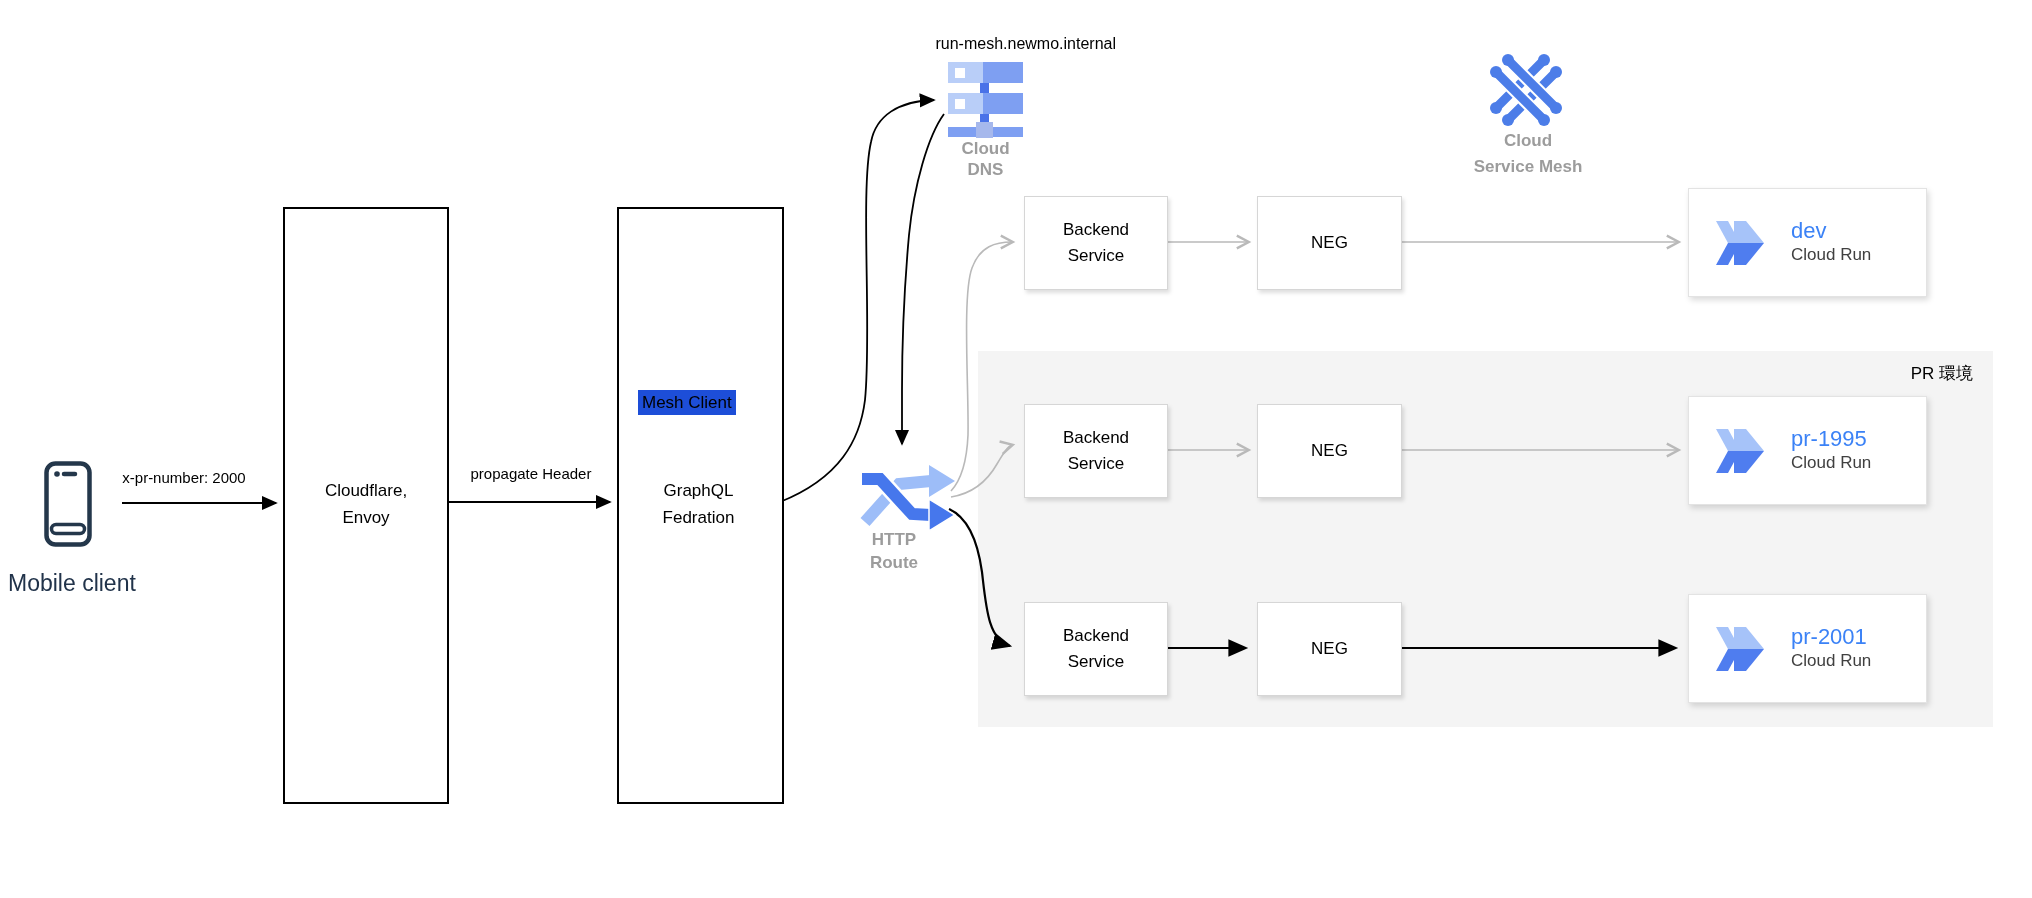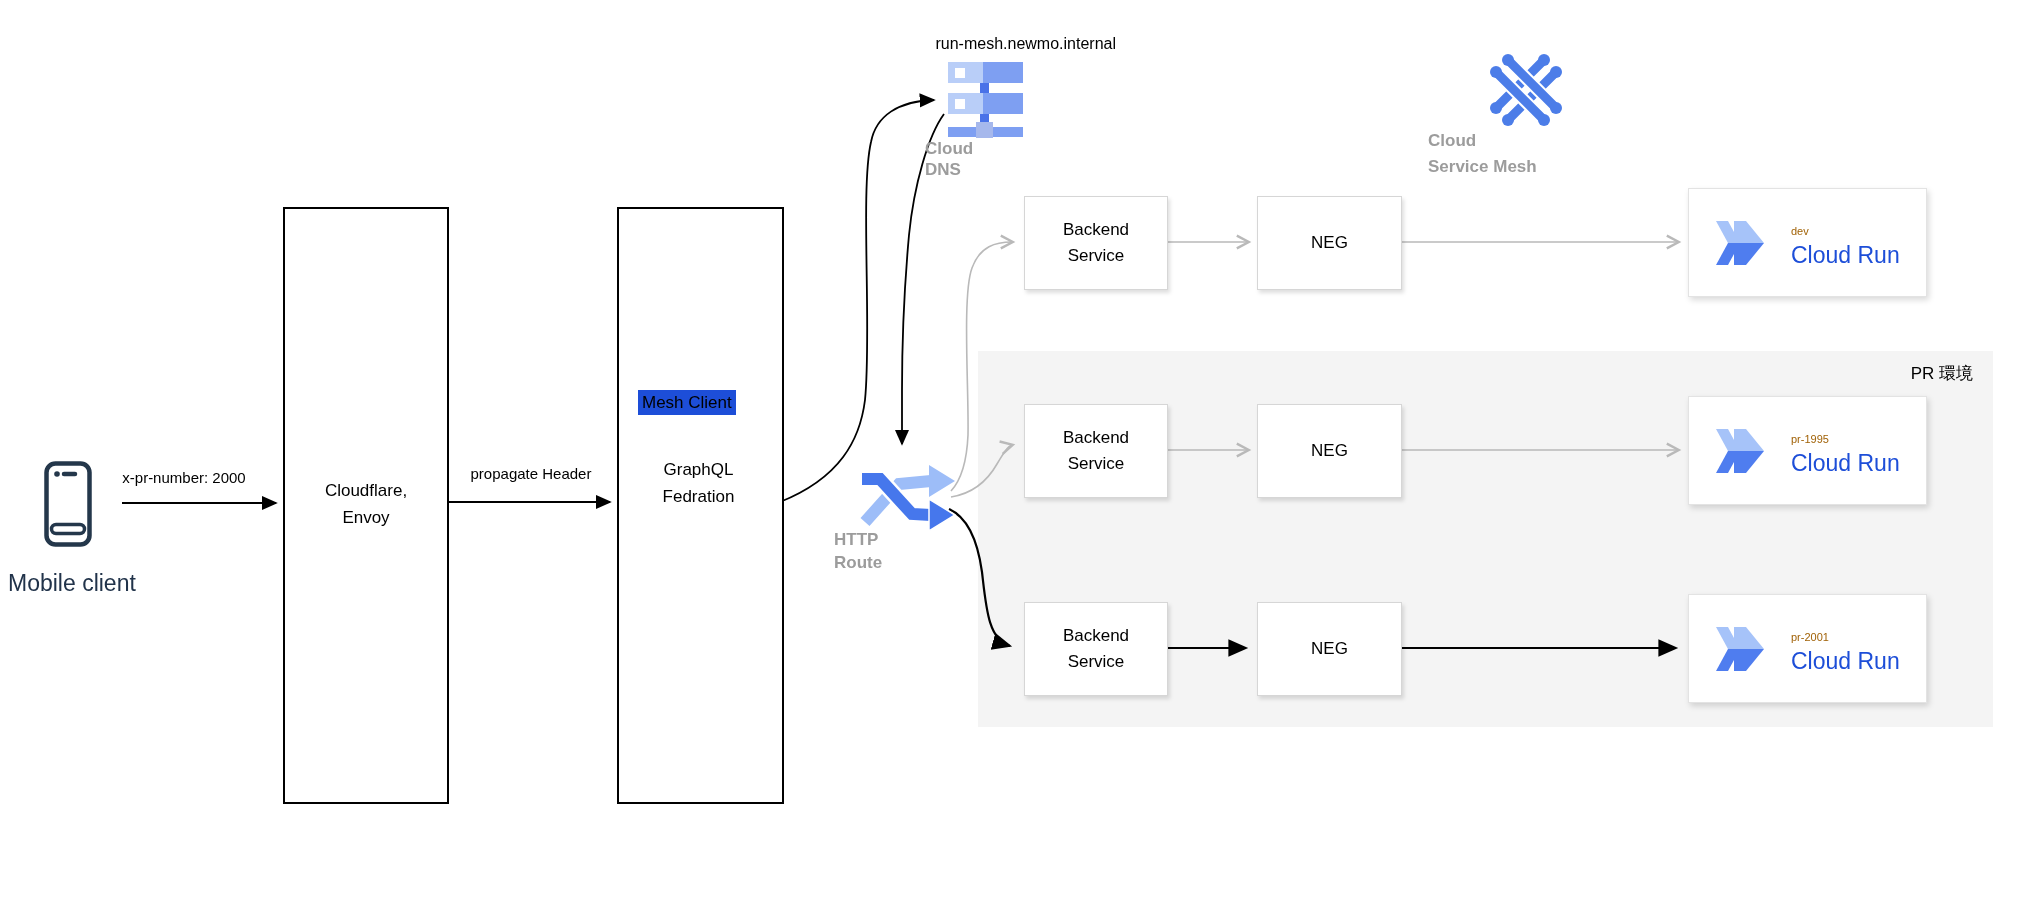--- a/index.html
+++ b/index.html
@@ -8,44 +8,44 @@
   .abs{position:absolute;}
   
   #pr-region{left:978px;top:351px;width:1015px;height:376px;background:#f4f4f4;z-index:1;}
   #pr-region-label{left:1843px;top:362px;width:130px;text-align:right;font-size:17px;z-index:4;}
   
   .tallbox{background:#fff;border:2px solid #000;z-index:3;}
   #cloudflare-box{left:283px;top:207px;width:162px;height:593px;}
   #graphql-box{left:617px;top:207px;width:163px;height:593px;}
   .tallbox-label{width:100%;text-align:center;font-size:17px;line-height:27px;}
   #cloudflare-label{left:285px;top:477px;width:162px;z-index:4;}
-  #graphql-label{left:617px;top:456px;width:163px;z-index:4;text-align:center;}
+  #graphql-label{left:617px;top:477px;width:163px;z-index:4;text-align:center;}
   #mesh-client-badge{left:638px;top:390px;background:#1d4ed8;font-size:17px;line-height:23px;
                      padding:1px 4px;z-index:4;}
   
   .sbox{background:#fff;border:1px solid #d6d6d6;box-shadow:2px 3px 4px rgba(0,0,0,0.13);
         display:flex;align-items:center;justify-content:center;text-align:center;
         font-size:17px;line-height:26px;z-index:3;}
   .backend{width:142px;height:92px;left:1024px;}
   .neg{width:143px;height:92px;left:1257px;}
   .row1{top:196px;} .row2{top:404px;} .row3{top:602px;}
   
   .runbox{background:#fff;border:1px solid #e3e3e3;box-shadow:2px 3px 6px rgba(0,0,0,0.15);
           left:1688px;width:237px;height:107px;display:flex;align-items:center;z-index:3;}
   .runbox .icon-wrap{margin-left:24px;width:54px;height:54px;flex:0 0 54px;}
   .runbox .runtext{margin-left:24px;display:flex;flex-direction:column;}
-  .run-name{font-size:11px;line-height:24px;color:#a16207;}
-  .run-type{font-size:23px;line-height:24px;color:#1d4ed8;}
+  .run-name{font-size:22px;line-height:24px;color:#3b82f6;}
+  .run-type{font-size:17px;line-height:24px;color:#404040;}
   .rrow1{top:188px;} .rrow2{top:396px;} .rrow3{top:594px;}
   
   .edge-label{font-size:15px;text-align:center;z-index:4;}
   #x-pr-label{left:94px;top:469px;width:180px;}
   #propagate-label{left:441px;top:465px;width:180px;}
   #runmesh-label{left:860px;top:35px;width:256px;text-align:right;font-size:16px;z-index:4;}
-  .icon-caption{font-weight:bold;color:#9c9c9c;text-align:left;font-size:17px;z-index:4;}
+  .icon-caption{font-weight:bold;color:#9c9c9c;text-align:center;font-size:17px;z-index:4;}
   #dns-caption{left:925px;top:138px;width:121px;line-height:21px;}
   #route-caption{left:834px;top:528px;width:120px;line-height:23px;}
   #mesh-caption{left:1428px;top:128px;width:200px;line-height:26px;}
   #mobile-label{left:8px;top:570px;width:160px;font-size:23px;color:#21334a;z-index:4;}
   #connector-layer{left:0;top:0;z-index:2;}
   .iconsvg{z-index:3;}
 </style>
 </head>
 <body>
 

